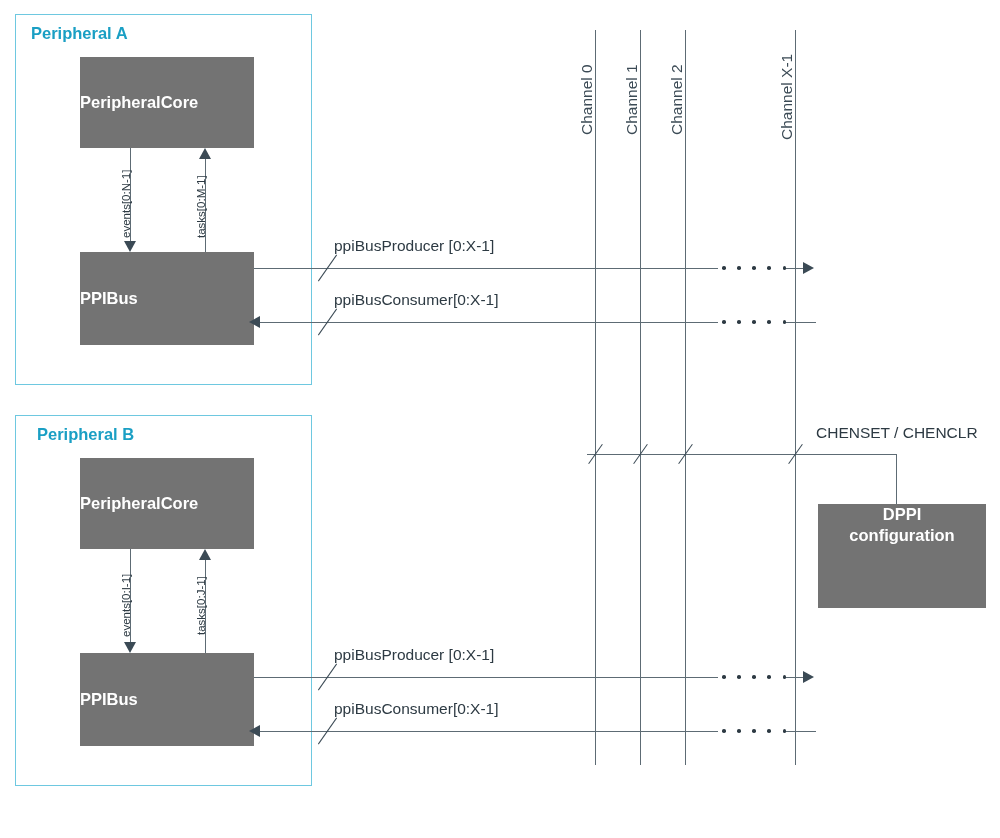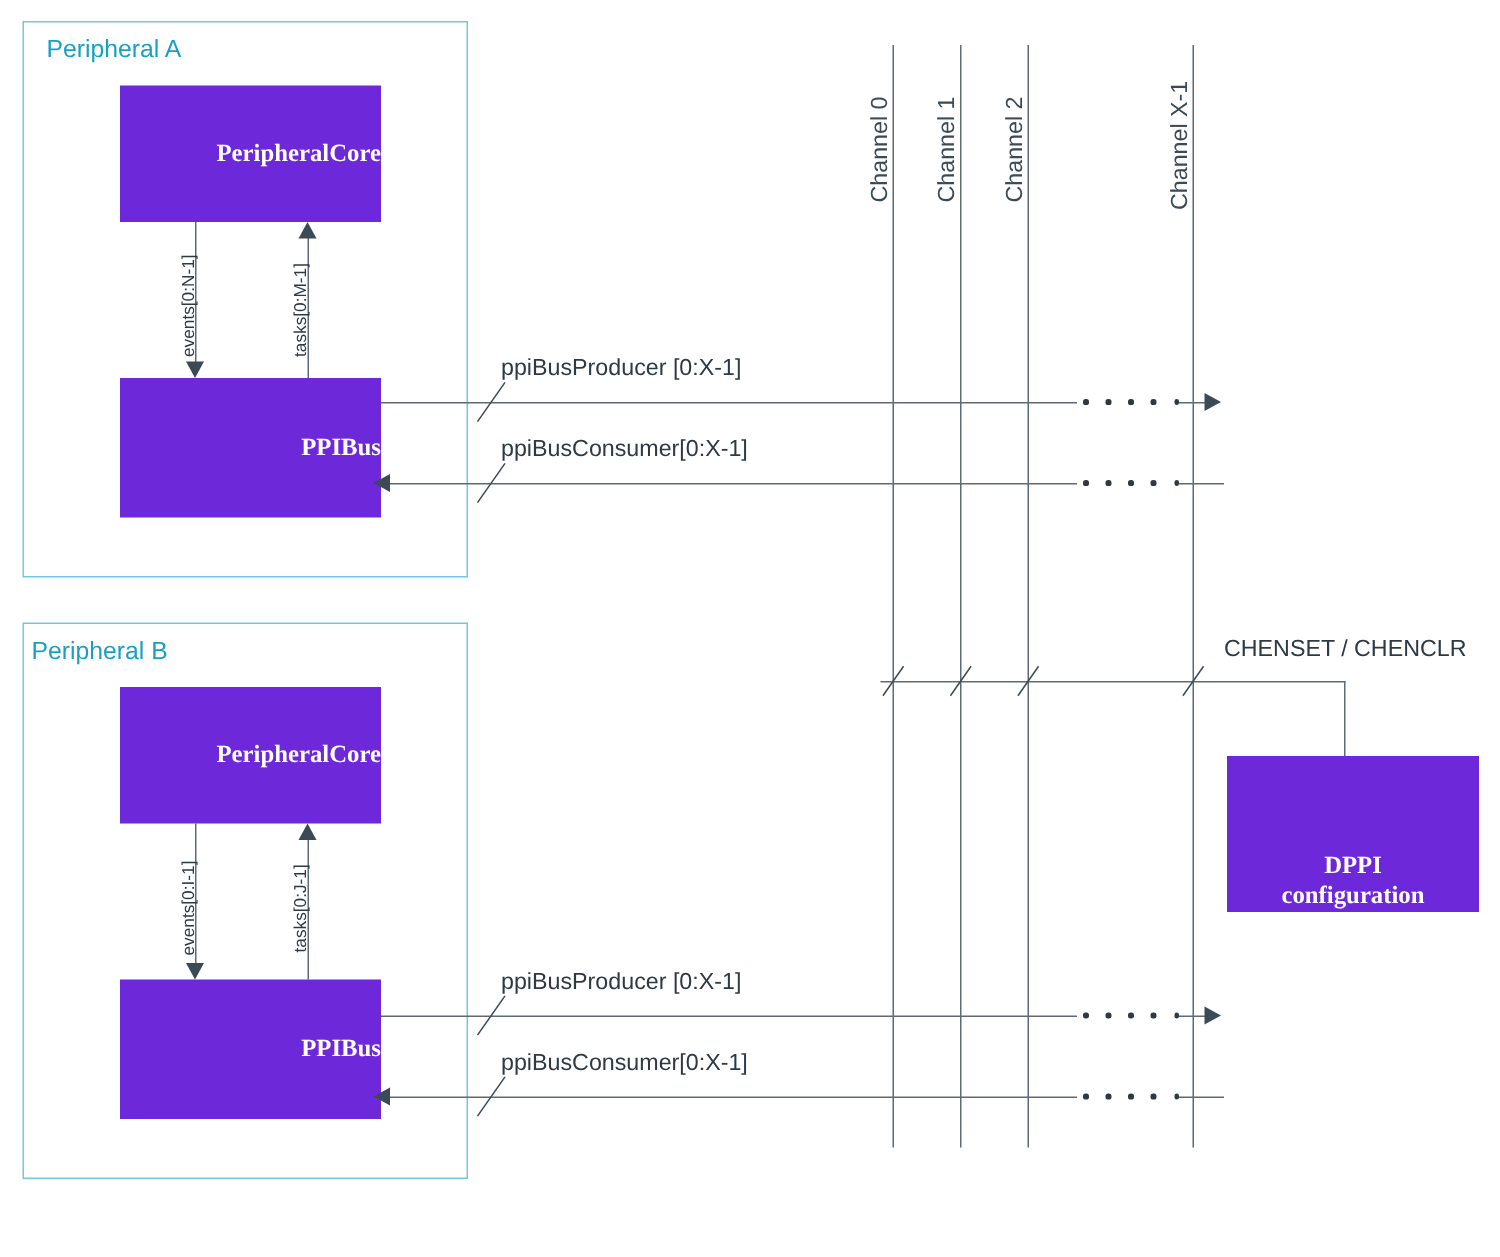--- a/index.html
+++ b/index.html
@@ -19,38 +19,37 @@
   .peripheral-frame{
     position:absolute;
     border:1.5px solid #6ec8e0;
     background:#ffffff;
     box-sizing:border-box;
   }
   .peripheral-title{
     position:absolute;
     font-size:16.5px;
     color:#1a9fc4;
-    font-weight:400;
+    font-weight:700;
     white-space:nowrap;
   }
 
   
   .block{
     position:absolute;
-    background:#6d28d9;
+    background:#737373;
     color:#ffffff;
     display:flex;
     align-items:center;
-    justify-content:flex-end;
+    justify-content:flex-start;
     text-align:center;
     font-size:16.5px;
     font-weight:700;
     line-height:1.25;
     box-sizing:border-box;
-    font-family:Liberation Serif, serif;
   }
   .block.dppi{font-weight:700;}
 
   
   .hline{
     position:absolute;
     height:0;
     border-top:1.6px solid #5d6b74;
   }
   .vline{
@@ -202,21 +201,21 @@
       <i></i>
       <i></i>
       <i></i>
   </div>
   <div class="hline" style="left:786px;top:322px;width:30px;"></div>
   <div class="arrow-left" style="left:249px;top:316px;"></div>
   <div class="slash" style="left:327px;top:306px;height:32px;transform:rotate(35deg);"></div>
   <div class="siglabel" style="left:334px;top:291px;">ppiBusConsumer[0:X-1]</div>
 
   <div class="peripheral-frame" style="left:15px;top:415px;width:297px;height:371px;"></div>
-  <div class="peripheral-title" style="left:21px;top:425px;">Peripheral B</div>
+  <div class="peripheral-title" style="left:37px;top:425px;">Peripheral B</div>
 
   <div class="block" style="left:80px;top:458px;width:174px;height:91px;">
     <span>PeripheralCore</span>
   </div>
 
   <div class="block" style="left:80px;top:653px;width:174px;height:93px;">
     <span>PPIBus</span>
   </div>
 
   <div class="vline thin" style="left:130px;top:549px;height:95px;"></div>

